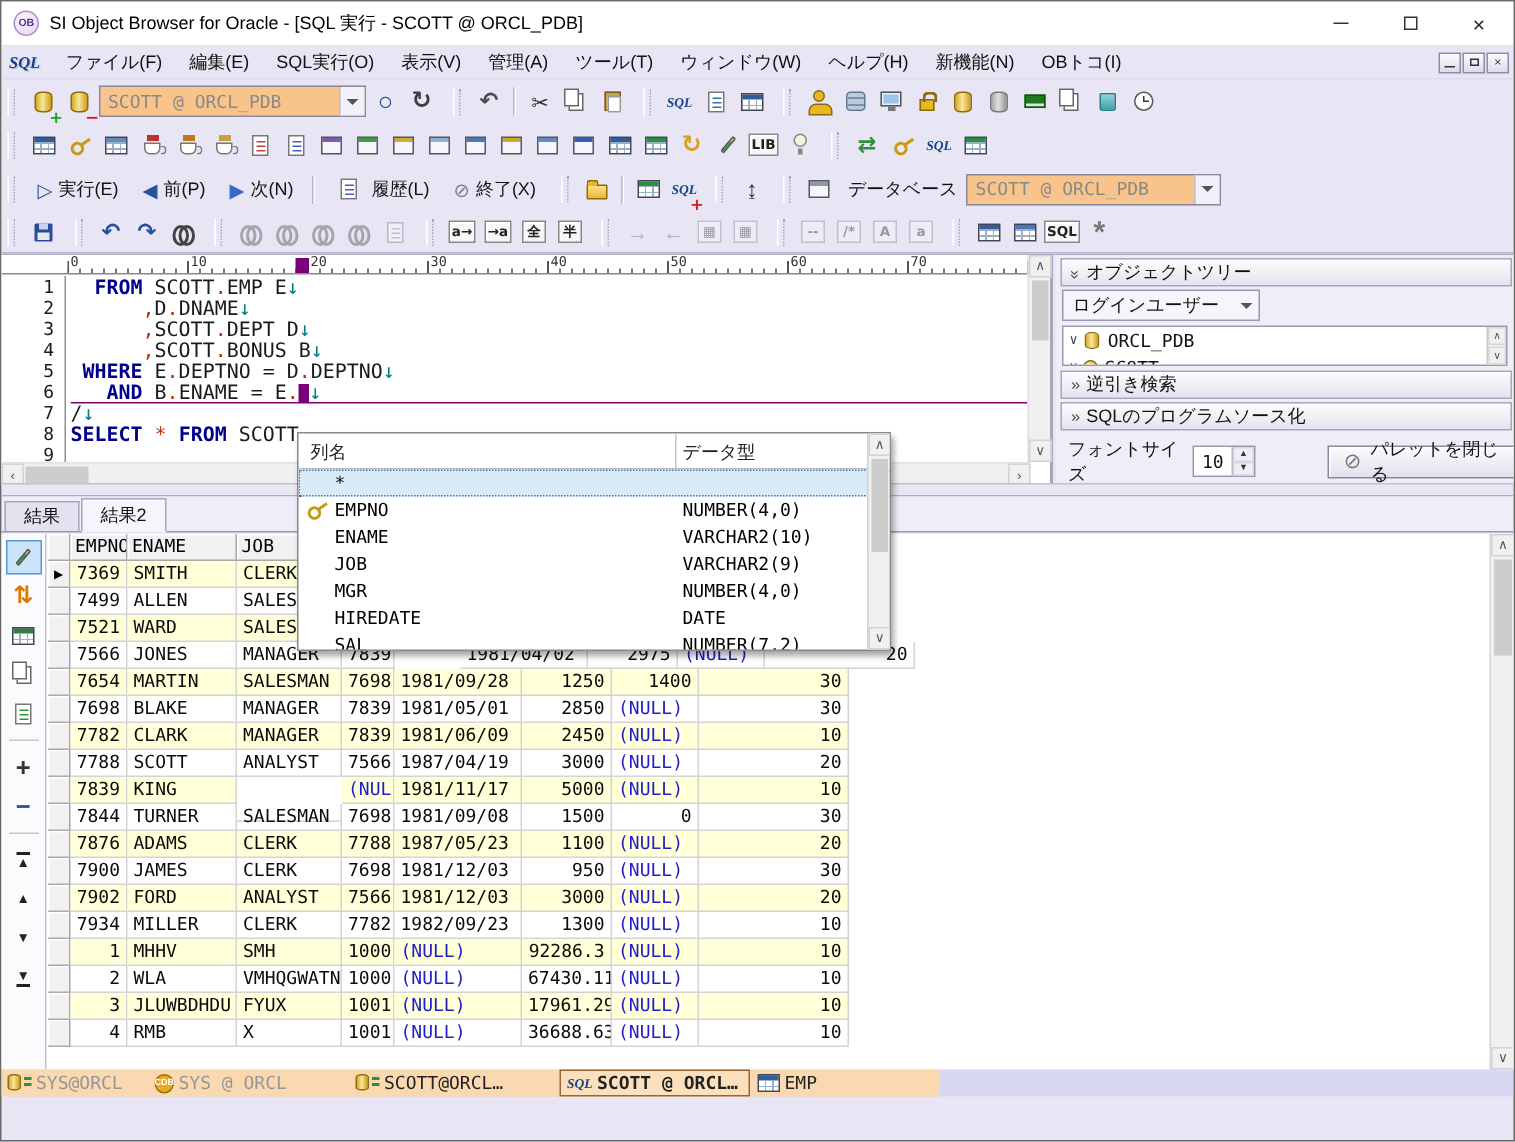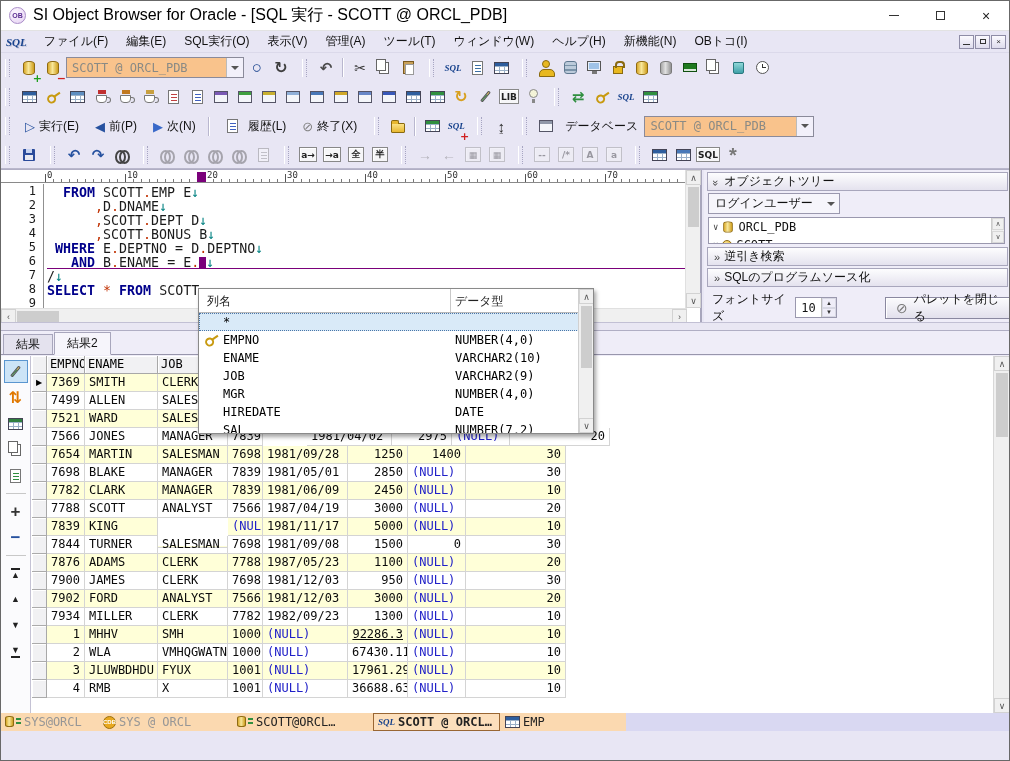--- a/index.html
+++ b/index.html
@@ -2,21 +2,21 @@
 <html><head>
 <meta charset="utf-8">
 <style>
   html,body{margin:0;padding:0;background:#9A9A9A;font-family:"Liberation Sans","DejaVu Sans",sans-serif;}
   *{box-sizing:border-box;}
   .win{position:relative;width:1010px;height:761px;background:#E8E6F4;border:1px solid #686868;overflow:hidden;}
 
   
   .titlebar{position:absolute;left:0;top:0;width:100%;height:30px;background:#FFF;display:flex;align-items:center;border-bottom:1px solid #E2E2E2;}
   .app-ico{width:17px;height:17px;margin:0 7px 0 8px;border-radius:50%;background:radial-gradient(circle at 35% 30%,#FDF6FF,#E4D2F2);border:1px solid #A98CC8;color:#5A2D91;font:bold 7px "Liberation Sans",sans-serif;display:flex;align-items:center;justify-content:center;}
-  .title-txt{font-size:16px;color:#000;}
+  .title-txt{font-size:12px;color:#000;}
   .wbtns{margin-left:auto;display:flex;height:100%;}
   .wbtn{width:46px;height:100%;display:flex;align-items:center;justify-content:center;color:#222;}
   .w-minbar{display:block;width:10px;height:1px;background:#333;}
   .w-maxbox{display:block;width:9px;height:9px;border:1px solid #333;}
   .w-x{font-size:14px;line-height:1;}
 
   
   .menubar{position:absolute;left:0;top:30px;width:100%;height:22px;background:#E8E6F4;display:flex;align-items:center;border-bottom:1px solid #DBD9EA;}
   .sql-logo{font:italic bold 11px "Liberation Serif",serif;color:#16418C;margin:0 8px 0 5px;text-shadow:1px 1px 0 #C8C8DC;}
   .mi{font-size:12px;color:#111;padding:2px 9px;}
@@ -892,21 +892,21 @@
               <div class="g-c nul" style="width: 58px;">(NULL)</div>
               <div class="g-c num" style="width: 100px;">10</div>
             </div>
             <div class="g-row alt">
               <div class="g-rh" style="width: 15px;"></div>
               <div class="g-c num" style="width: 38px;">1</div>
               <div class="g-c" style="width: 73px;">MHHV</div>
               <div class="g-c" style="width: 70px;">SMH</div>
               <div class="g-c num" style="width: 35px;">1000</div>
               <div class="g-c nul" style="width: 85px;">(NULL)</div>
-              <div class="g-c num" style="width: 60px; text-decoration: underline;">92286.3</div>
+              <div class="g-c num" style="width: 60px;">92286.3</div>
               <div class="g-c nul" style="width: 58px;">(NULL)</div>
               <div class="g-c num" style="width: 100px;">10</div>
             </div>
             <div class="g-row">
               <div class="g-rh" style="width: 15px;"></div>
               <div class="g-c num" style="width: 38px;">2</div>
               <div class="g-c" style="width: 73px;">WLA</div>
               <div class="g-c" style="width: 70px;">VMHQGWATN</div>
               <div class="g-c num" style="width: 35px;">1000</div>
               <div class="g-c nul" style="width: 85px;">(NULL)</div>

